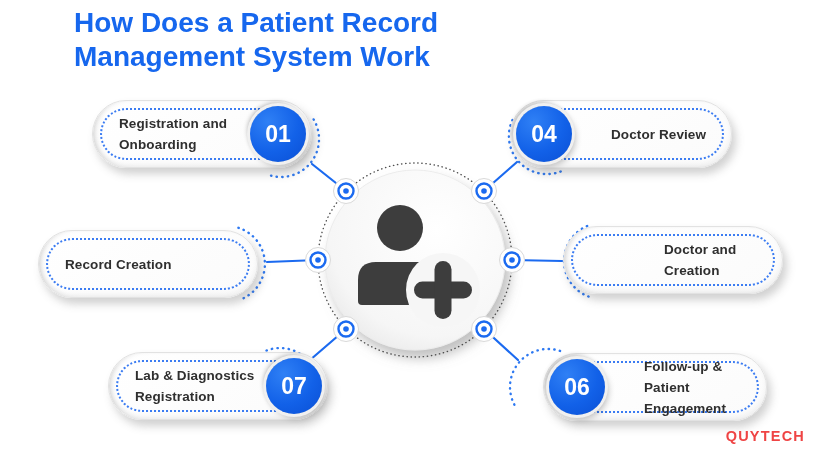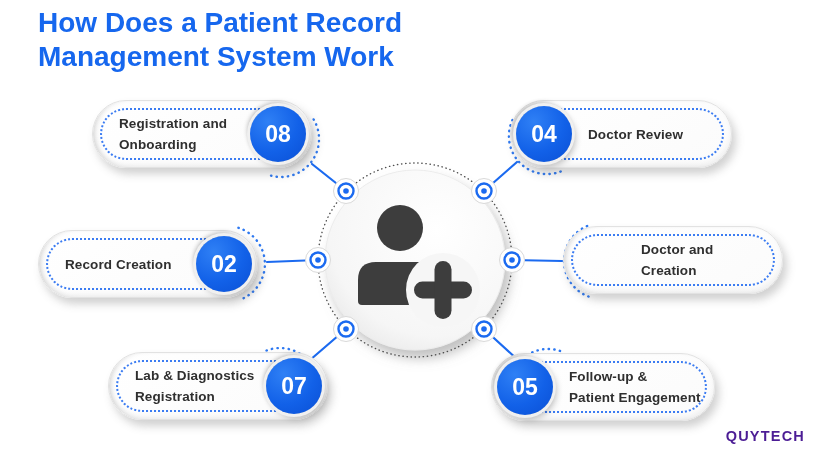--- a/index.html
+++ b/index.html
@@ -6,59 +6,59 @@
   .canvas{
     position:relative; width:830px; height:473px; overflow:hidden;
     background:#ffffff;
     font-family:"Liberation Sans", sans-serif;
   }
   .title{
     position:absolute; left:38px; top:6px; margin:0;
     font-size:28px; line-height:34px; font-weight:700;
     color:#1667ee; letter-spacing:0;
   }
-  .title span{display:block;}
+  .title span{display:block;margin-left:36px;}
   .decor{position:absolute; left:0; top:0; z-index:1;}
   .pill{
     position:absolute; z-index:2; height:68px;
     background:linear-gradient(145deg,#ffffff,#fbfbfb);
     border:1px solid #e2e2e2; border-radius:34px;
     box-shadow:4px 6px 9px rgba(90,90,90,0.28),
                inset 5px 0 6px -4px rgba(0,0,0,0.18),
                inset 0 -3px 5px rgba(0,0,0,0.05);
     display:flex; align-items:center; box-sizing:border-box;
   }
   .p1{left:92px;  top:100px; width:220px;}
   .p2{left:38px;  top:230px; width:220px;}
   .p3{left:108px;  top:352px; width:220px;}
   .p4{left:510px; top:100px; width:222px;}
   .p5{left:563px; top:226px; width:220px;}
-  .p6{left:491px; top:353px; width:224px;}
+  .p6{left:543px; top:353px; width:224px;}
   .dotted{
     position:absolute; inset:7px; border:2px dotted #3b7cf2;
     border-radius:27px; z-index:1; pointer-events:none;
   }
   .texts{position:relative; z-index:2; color:#2f2f2f; font-size:13.5px; font-weight:700; line-height:21px; letter-spacing:0.1px;}
   .pill.left  .texts{margin-left:26px; margin-right:72px;}
-  .pill.right .texts{margin-left:77px; margin-right:10px;}
+  .pill.right .texts{margin-left:100px; margin-right:10px;}
   .num{
     position:absolute; top:50%; transform:translateY(-50%);
     width:56px; height:56px; border-radius:50%; z-index:3;
     background:radial-gradient(circle at 32% 28%, #2f80f5 0%, #1261e8 55%, #0a4fd4 100%);
     color:#ffffff; font-size:23px; font-weight:700;
     display:flex; align-items:center; justify-content:center;
     box-shadow:0 0 0 3px #f0f0f0,
                -2px -3px 5px rgba(0,0,0,0.33),
                3px 4px 7px rgba(0,0,0,0.28);
   }
   .pill.left  .num{right:5px;}
   .pill.right .num{left:5px;text-align:center;}
   .logo{
     position:absolute; right:25px; top:428px; z-index:2;
-    color:#4c1d95; font-size:14.5px; font-weight:700; letter-spacing:1.2px;
+    color:#ef4444; font-size:14.5px; font-weight:700; letter-spacing:1.2px;
   }
 </style>
 </head>
 <body>
 
 <div class="canvas">
 
   <h1 class="title">
     <span>How Does a Patient Record</span>
     <span>Management System Work</span>
@@ -131,30 +131,29 @@
       </g>
     </g>
   </svg>
 
   <div class="pill left p1">
     <div class="dotted"></div>
     <div class="texts">
       <div>Registration and</div>
       <div>Onboarding</div>
     </div>
-    <div class="num">08</div>
+    <div class="num">01</div>
   </div>
 
   <div class="pill left p2">
     <div class="dotted"></div>
     <div class="texts">
       <div>Record Creation</div>
       <div></div>
     </div>
-    <div class="num">02</div>
   </div>
 
   <div class="pill left p3">
     <div class="dotted"></div>
     <div class="texts">
       <div>Lab &amp; Diagnostics</div>
       <div>Registration</div>
     </div>
     <div class="num">07</div>
   </div>
@@ -175,18 +174,18 @@
       <div>Creation</div>
     </div>
   </div>
 
   <div class="pill right p6">
     <div class="dotted"></div>
     <div class="texts">
       <div>Follow-up &amp;</div>
       <div>Patient Engagement</div>
     </div>
-    <div class="num">05</div>
+    <div class="num">06</div>
   </div>
 
   <div class="logo">QUYTECH</div>
 
 </div>
 
 </body></html>

